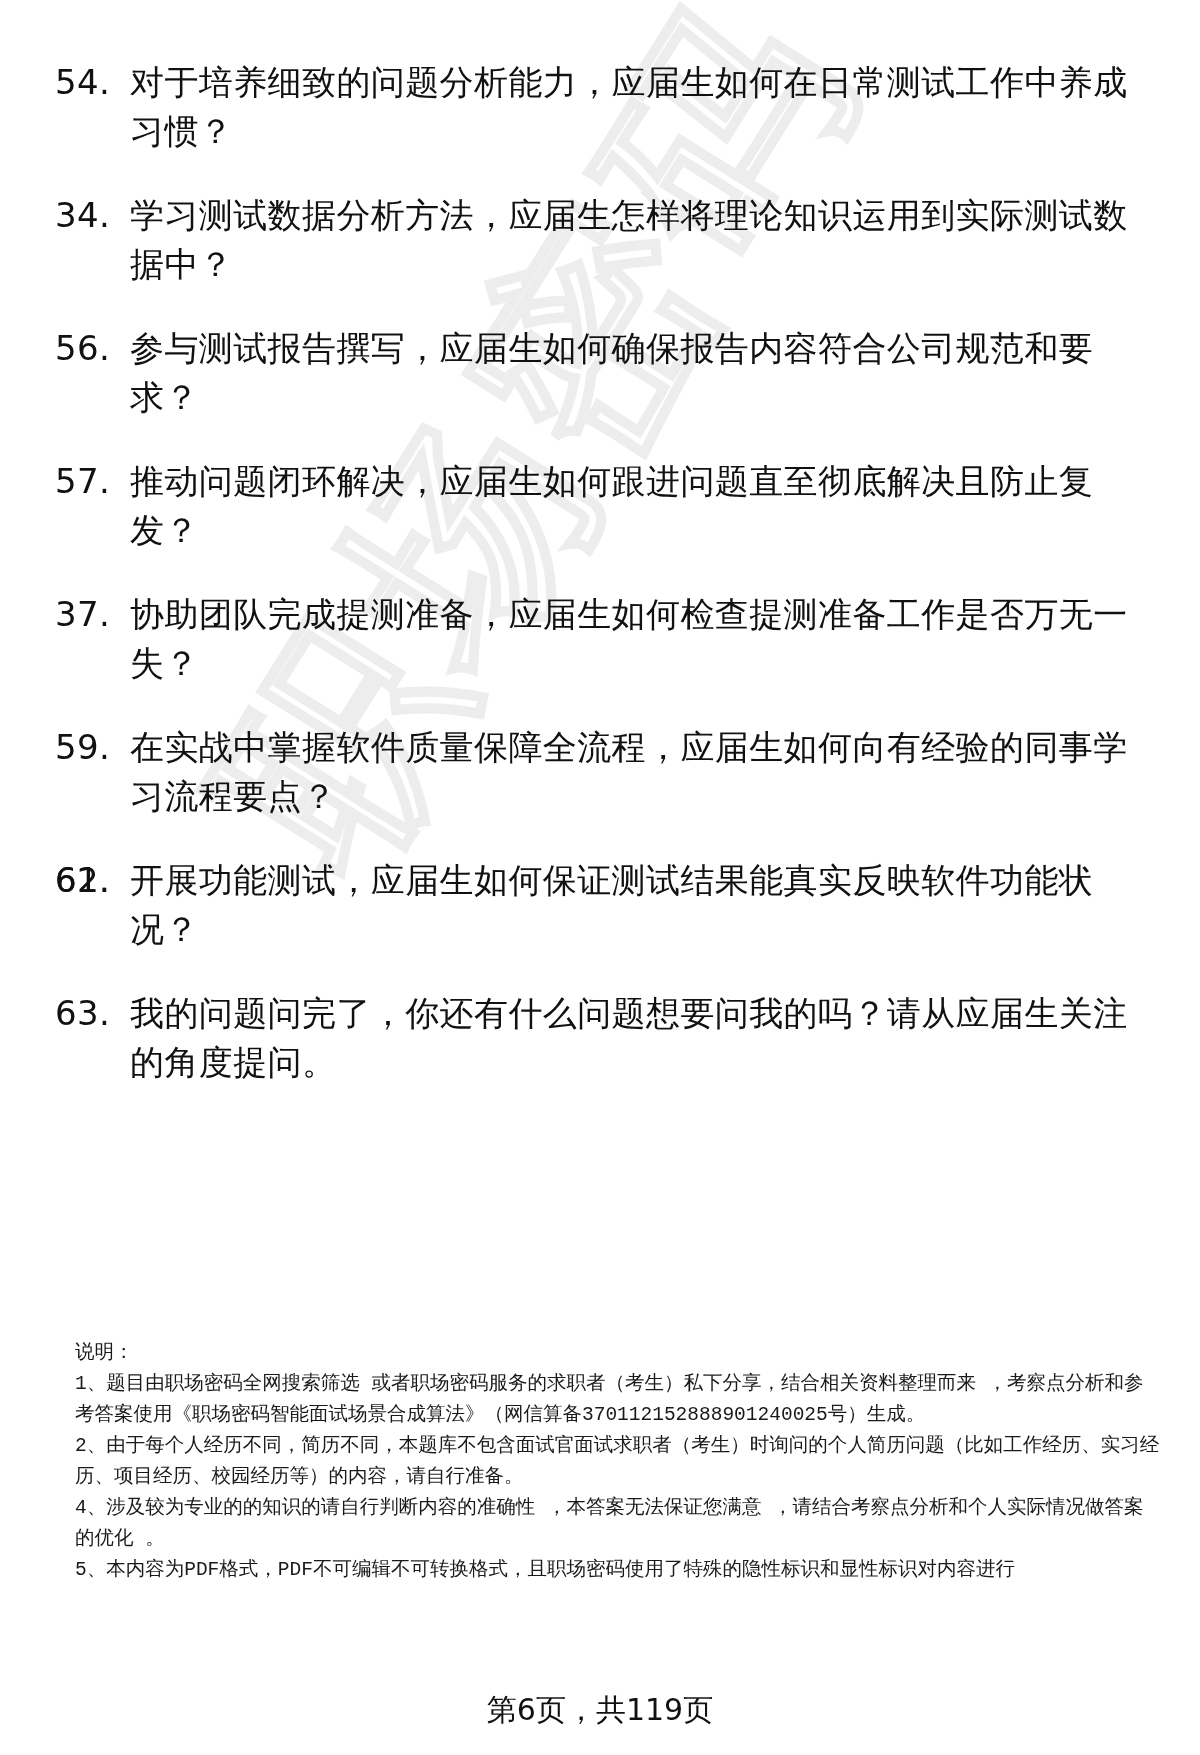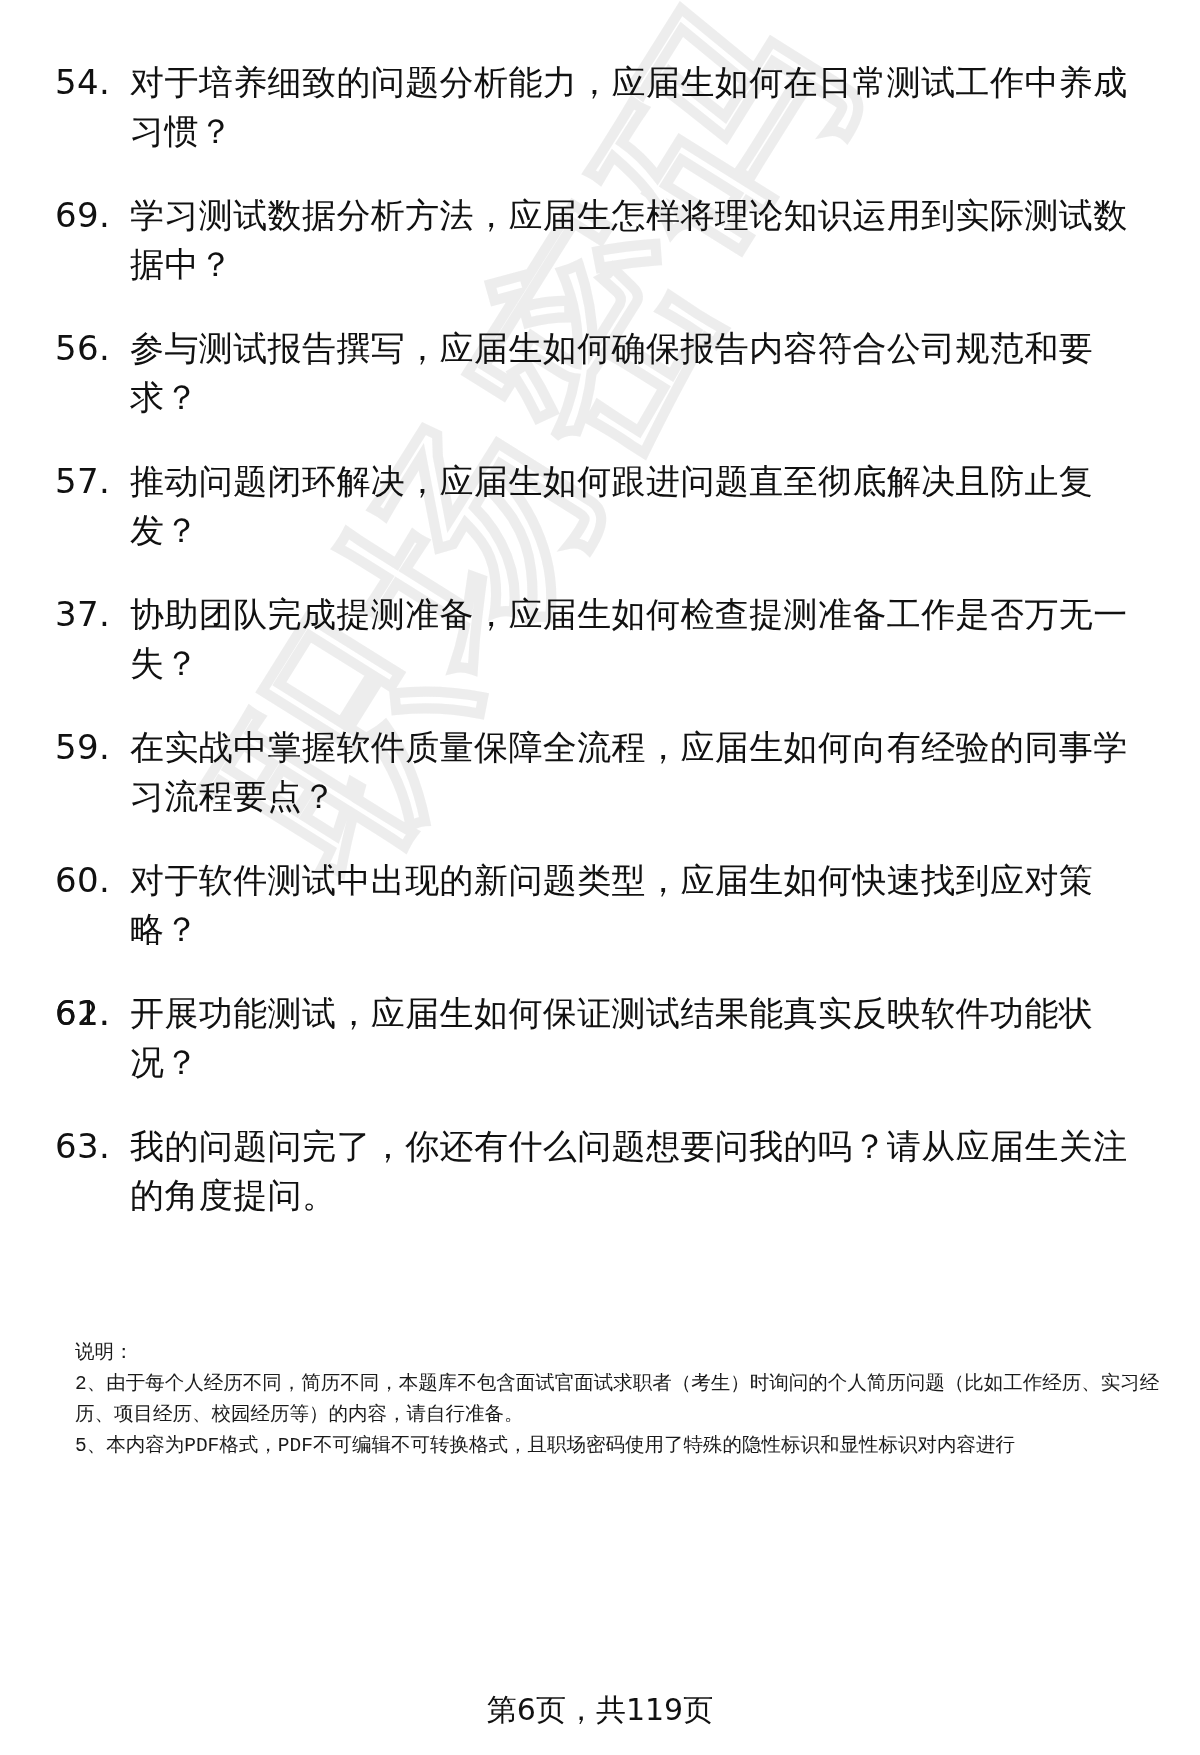--- a/index.html
+++ b/index.html
@@ -36,55 +36,53 @@
 <body>
 
 <div class="watermark">职场密码</div>
 
 <div class="questions">
   <div class="q">
     <span class="num">54.</span>
     <span>对于培养细致的问题分析能力，应届生如何在日常测试工作中养成习惯？</span>
   </div>
   <div class="q">
-    <span class="num">69.</span>
+    <span class="num">34.</span>
     <span>学习测试数据分析方法，应届生怎样将理论知识运用到实际测试数据中？</span>
   </div>
   <div class="q">
     <span class="num">56.</span>
     <span>参与测试报告撰写，应届生如何确保报告内容符合公司规范和要求？</span>
   </div>
   <div class="q">
     <span class="num">57.</span>
     <span>推动问题闭环解决，应届生如何跟进问题直至彻底解决且防止复发？</span>
   </div>
   <div class="q">
     <span class="num">37.</span>
     <span>协助团队完成提测准备，应届生如何检查提测准备工作是否万无一失？</span>
   </div>
   <div class="q">
     <span class="num">59.</span>
     <span>在实战中掌握软件质量保障全流程，应届生如何向有经验的同事学习流程要点？</span>
   </div>
   <div class="q">
-    <span class="num">60.</span>
-    <span>对于软件测试中出现的新问题类型，应届生如何快速找到应对策略？</span>
-  </div>
-  <div class="q">
     <span class="num">61.</span>
   </div>
   <div class="q">
     <span class="num">62.</span>
     <span>开展功能测试，应届生如何保证测试结果能真实反映软件功能状况？</span>
   </div>
   <div class="q">
     <span class="num">63.</span>
     <span>我的问题问完了，你还有什么问题想要问我的吗？请从应届生关注的角度提问。</span>
   </div>
 </div>
 
 <div class="notes">
   <p>说明：</p>
+  <p>1、题目由职场密码全网搜索筛选 或者职场密码服务的求职者（考生）私下分享，结合相关资料整理而来 ，考察点分析和参考答案使用《职场密码智能面试场景合成算法》（网信算备370112152888901240025号）生成。</p>
   <p>2、由于每个人经历不同，简历不同，本题库不包含面试官面试求职者（考生）时询问的个人简历问题（比如工作经历、实习经历、项目经历、校园经历等）的内容，请自行准备。</p>
+  <p>4、涉及较为专业的的知识的请自行判断内容的准确性 ，本答案无法保证您满意 ，请结合考察点分析和个人实际情况做答案的优化 。</p>
   <p>5、本内容为PDF格式，PDF不可编辑不可转换格式，且职场密码使用了特殊的隐性标识和显性标识对内容进行</p>
 </div>
 
 <div class="footer">第6页，共119页</div>
 
 </body></html>

